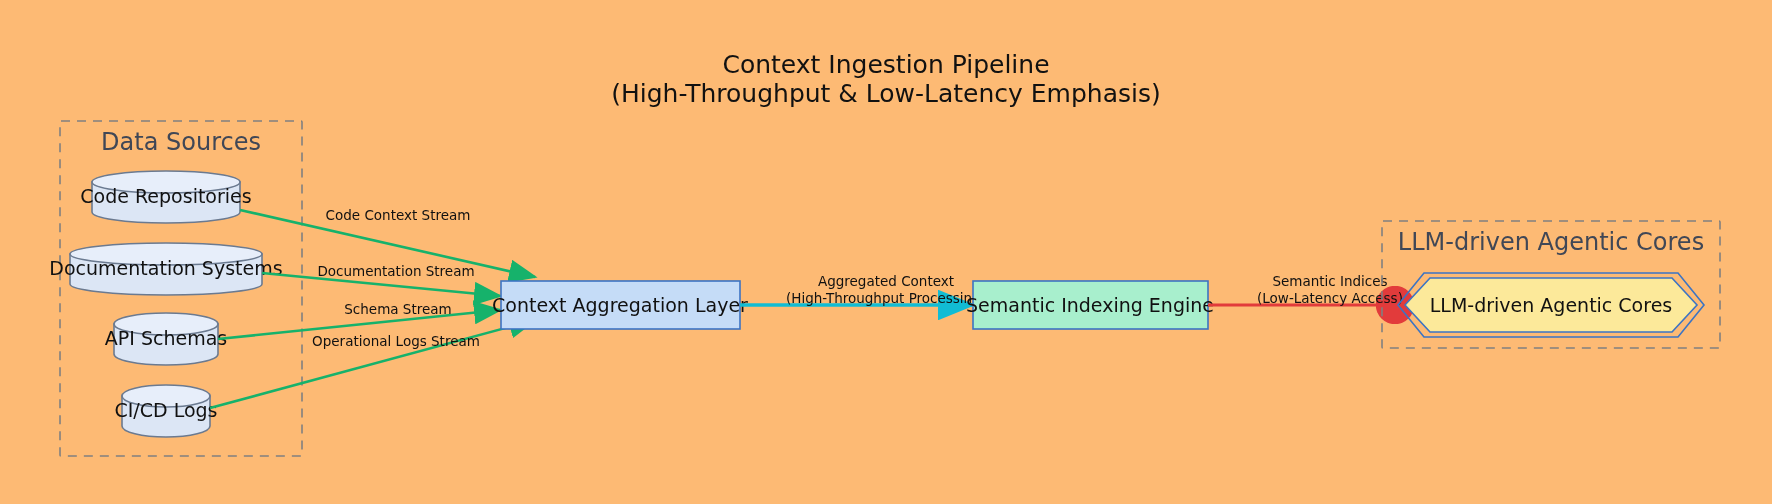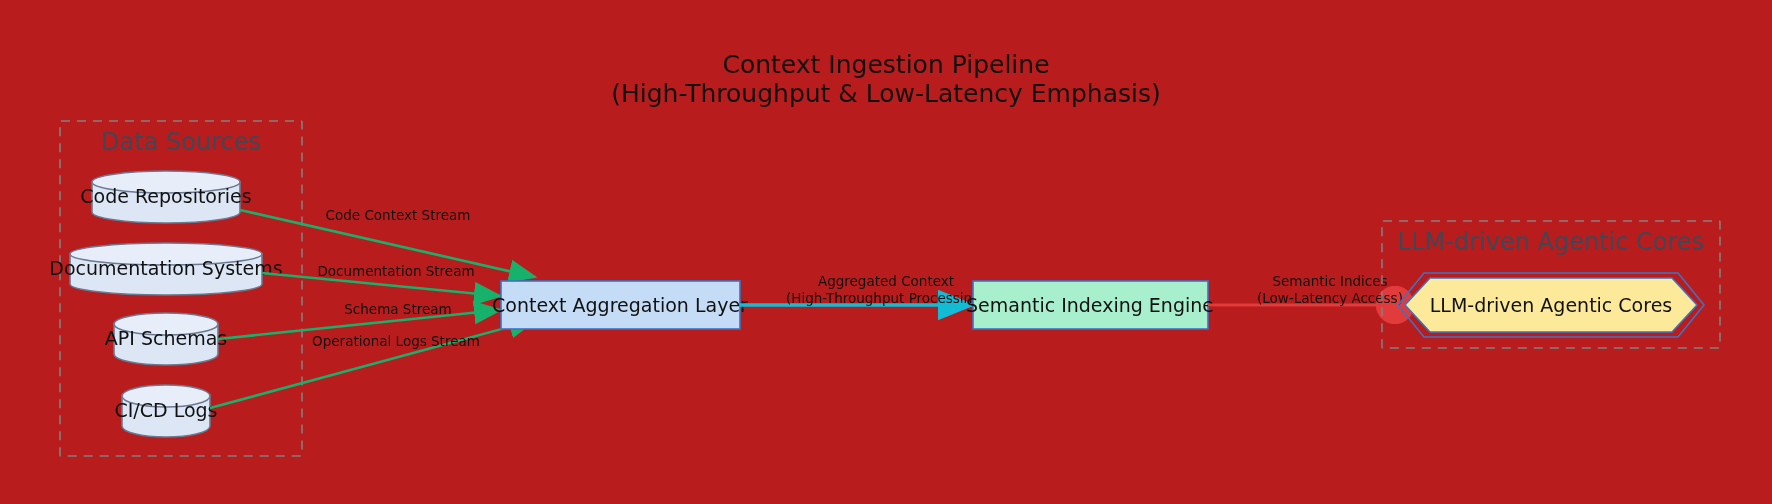--- a/index.html
+++ b/index.html
@@ -1,18 +1,18 @@
 <!DOCTYPE html>
 <html><head>
 <meta charset="utf-8">
 <style>
   html,body{margin:0;padding:0;background:#ffffff;}
   body{width:1772px;height:504px;overflow:hidden;
        font-family:"DejaVu Sans","Liberation Sans",sans-serif;}
-  #stage{position:relative;width:1772px;height:504px;background:#b91c1c;}
+  #stage{position:relative;width:1772px;height:504px;background:#fdba74;}
   svg#diagram{position:absolute;left:0;top:0;width:1772px;height:504px;}
 
   .title-main{font-size:25px;fill:#111111;}
   .title-sub{font-size:25px;fill:#111111;}
   .cluster-label{font-size:24px;fill:#404756;}
   .node-label{font-size:19px;fill:#111111;}
   .edge-label{font-size:13.5px;fill:#111111;}
   text{font-family:"DejaVu Sans","Liberation Sans",sans-serif;
        text-anchor:middle;dominant-baseline:middle;}
   .cluster-box{fill:none;stroke:#808080;stroke-width:1.6;stroke-dasharray:9 7;}

